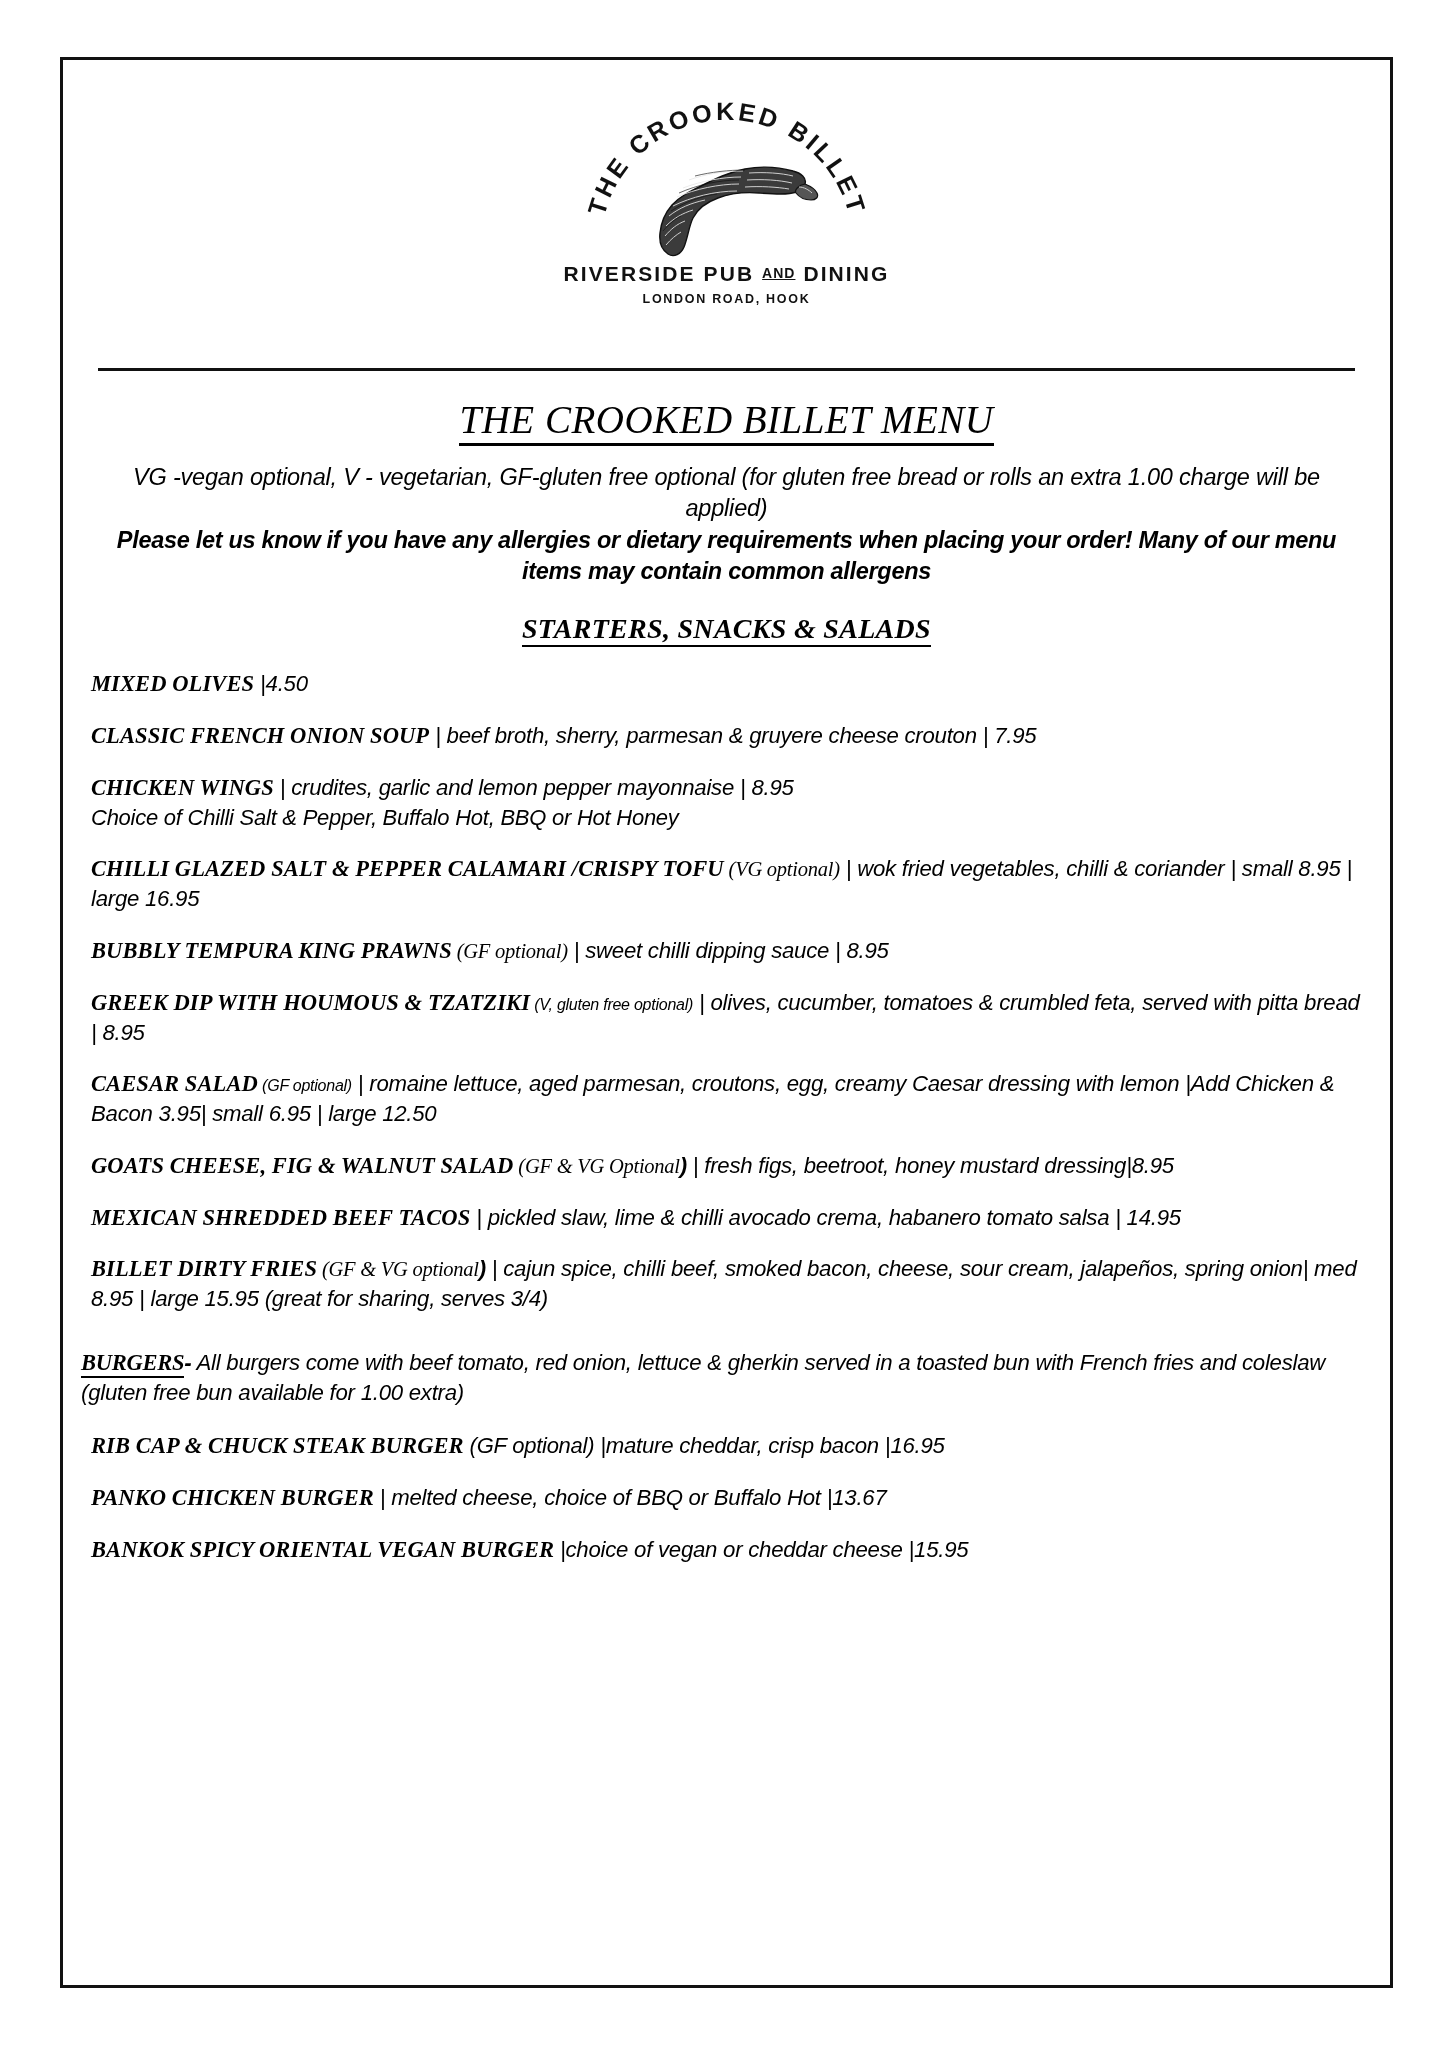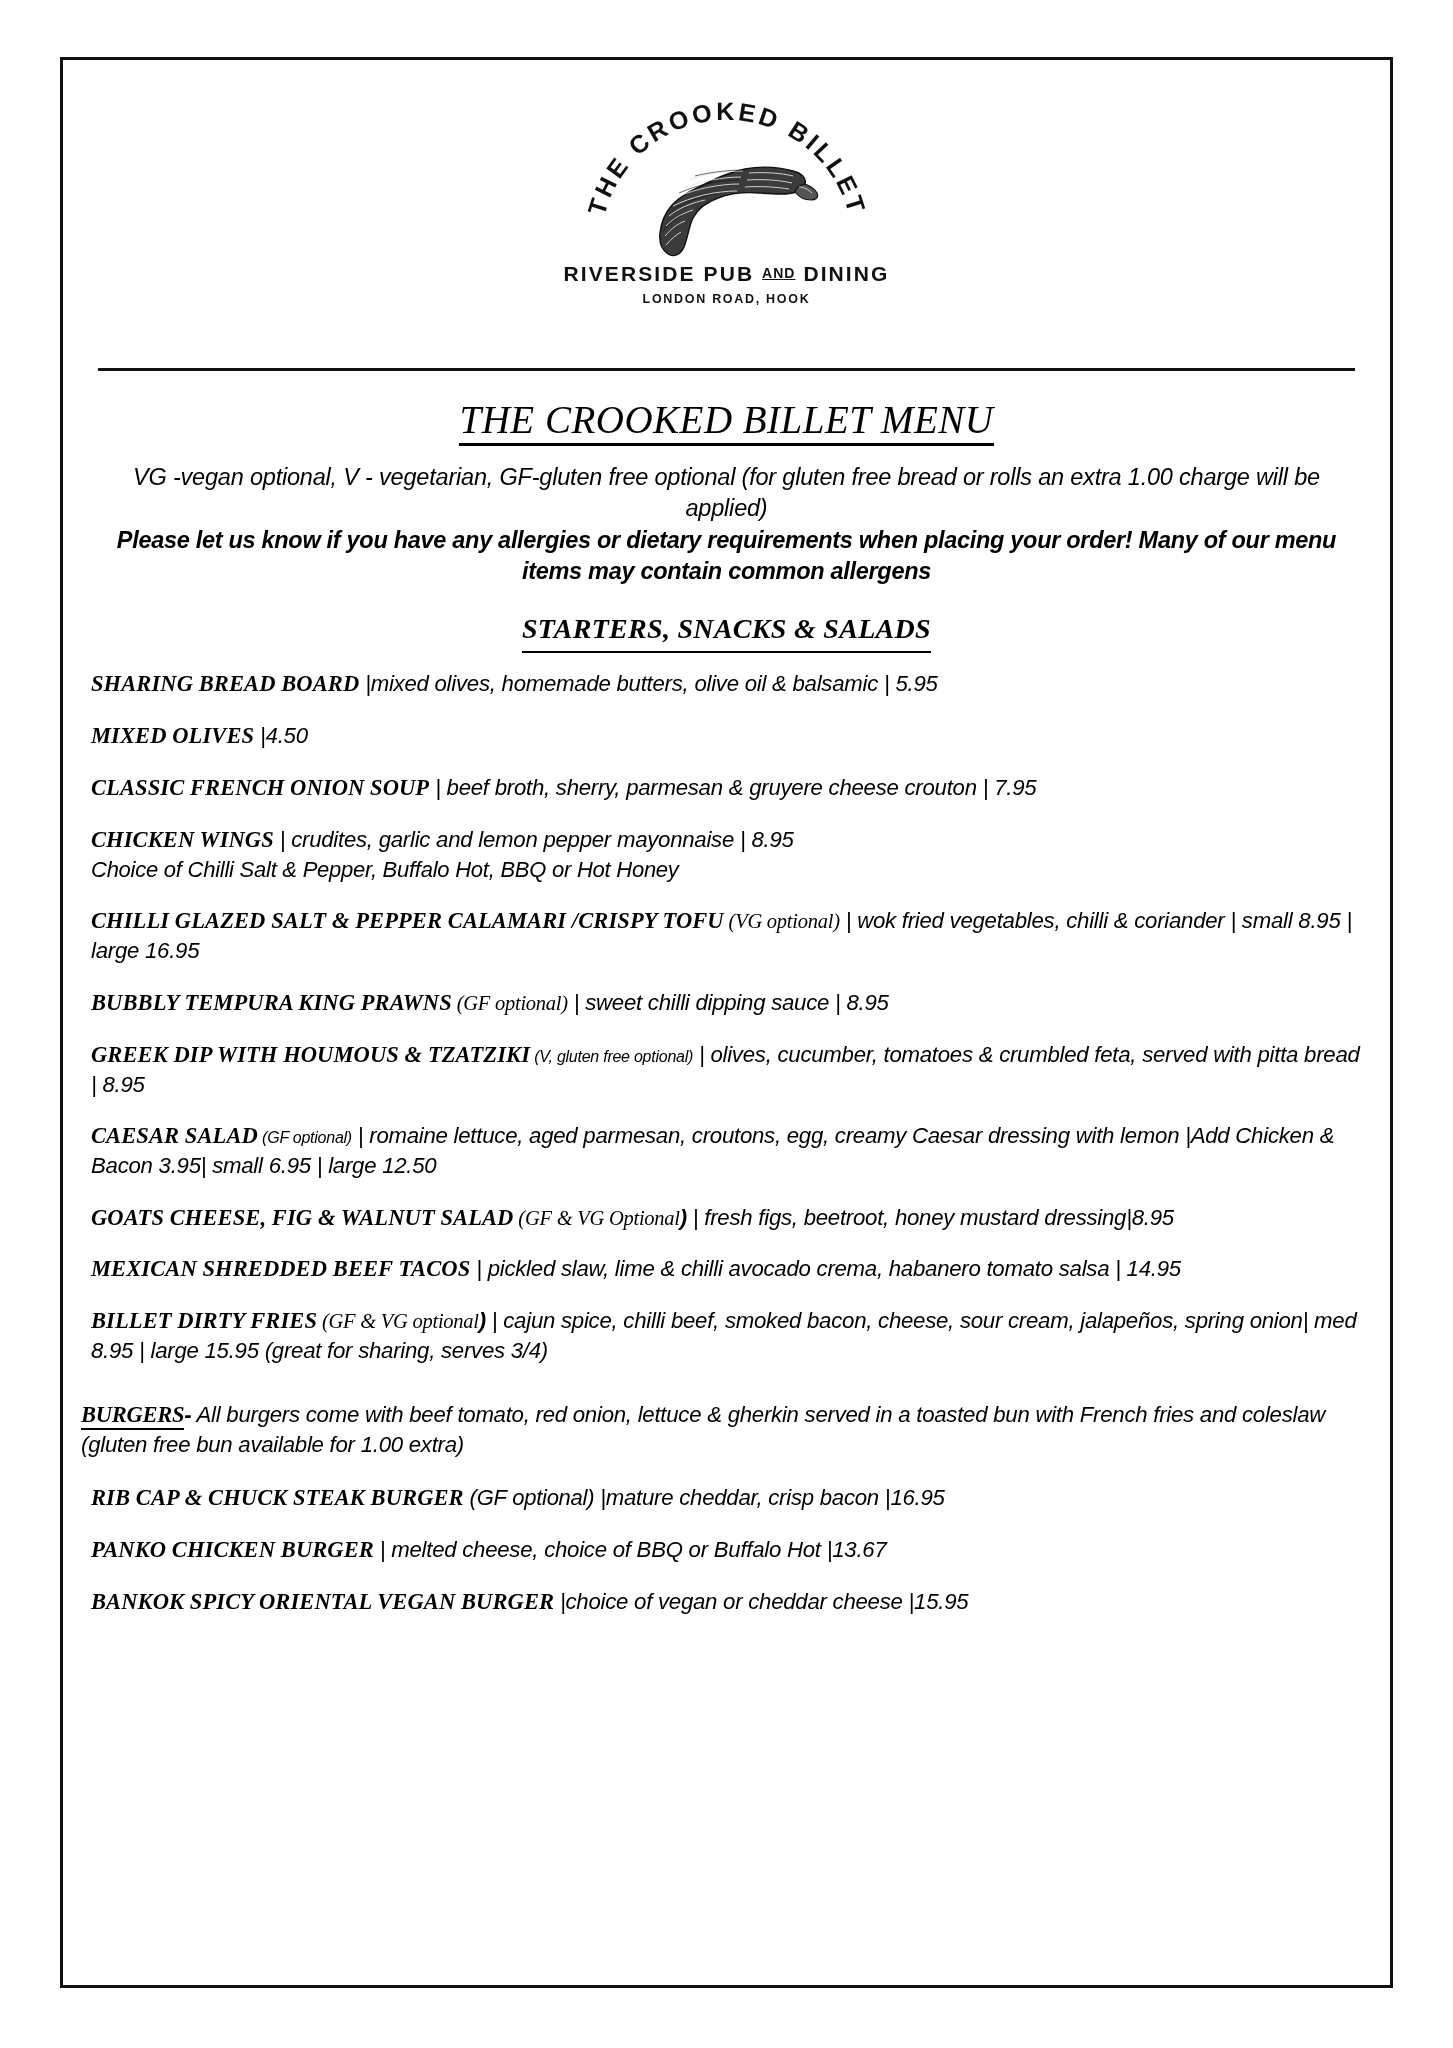--- a/index.html
+++ b/index.html
@@ -139,21 +139,21 @@
     text-align: center;
     font-family: "Liberation Serif", serif;
     font-style: italic;
     font-weight: bold;
     font-size: 28px;
     margin-top: 26px;
     letter-spacing: 0.3px;
   }
   .section-head span {
     border-bottom: 2.5px solid #000;
-    padding-bottom: 7px;
+    padding-bottom: 1px;
     font-style: italic;
   }
 
   
   .items {
     margin: 24px 10px 0 10px;
   }
   .item {
     font-family: "Liberation Sans", sans-serif;
     font-style: italic;
@@ -270,21 +270,20 @@
 
     <div class="menu-title"><span>THE CROOKED BILLET MENU</span></div>
 
     <div class="intro">VG -vegan optional, V - vegetarian, GF-gluten free optional (for gluten free bread or rolls an extra 1.00 charge will be applied)</div>
     <div class="intro-bold">Please let us know if you have any allergies or dietary requirements when placing your order! Many of our menu items may contain common allergens</div>
 
     <div class="section-head"><span>STARTERS, SNACKS &amp; SALADS</span></div>
 
     <div class="items">
 
-      <div class="item"><span class="nm">SHARING BREAD BOARD</span><span> |mixed olives, homemade butters, olive oil &amp; balsamic | 5.95</span></div>
 
       <div class="item"><span class="nm">MIXED OLIVES</span><span>  |4.50</span></div>
 
       <div class="item"><span class="nm">CLASSIC FRENCH ONION SOUP</span><span> | beef broth, sherry, parmesan &amp; gruyere cheese crouton | 7.95</span></div>
 
       <div class="item"><span class="nm">CHICKEN WINGS</span><span> | crudites, garlic and lemon pepper mayonnaise | 8.95</span><br><span class="sub">Choice of Chilli Salt &amp; Pepper, Buffalo Hot, BBQ or Hot Honey</span></div>
 
       <div class="item"><span class="nm">CHILLI GLAZED SALT &amp; PEPPER CALAMARI /CRISPY TOFU</span><span class="tag-serif"> (VG optional)</span><span> | wok fried vegetables, chilli &amp; coriander | small 8.95 | large 16.95</span></div>
 
       <div class="item"><span class="nm">BUBBLY TEMPURA KING PRAWNS</span><span class="tag-serif"> (GF optional)</span><span> | sweet chilli dipping sauce | 8.95</span></div>

